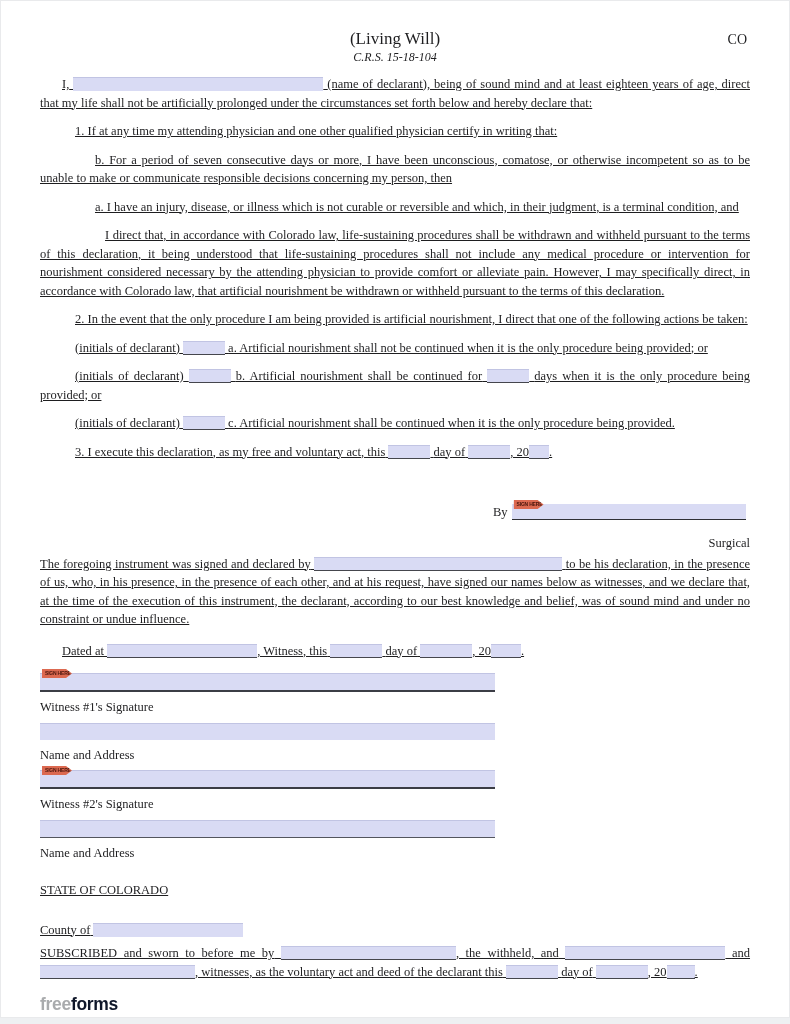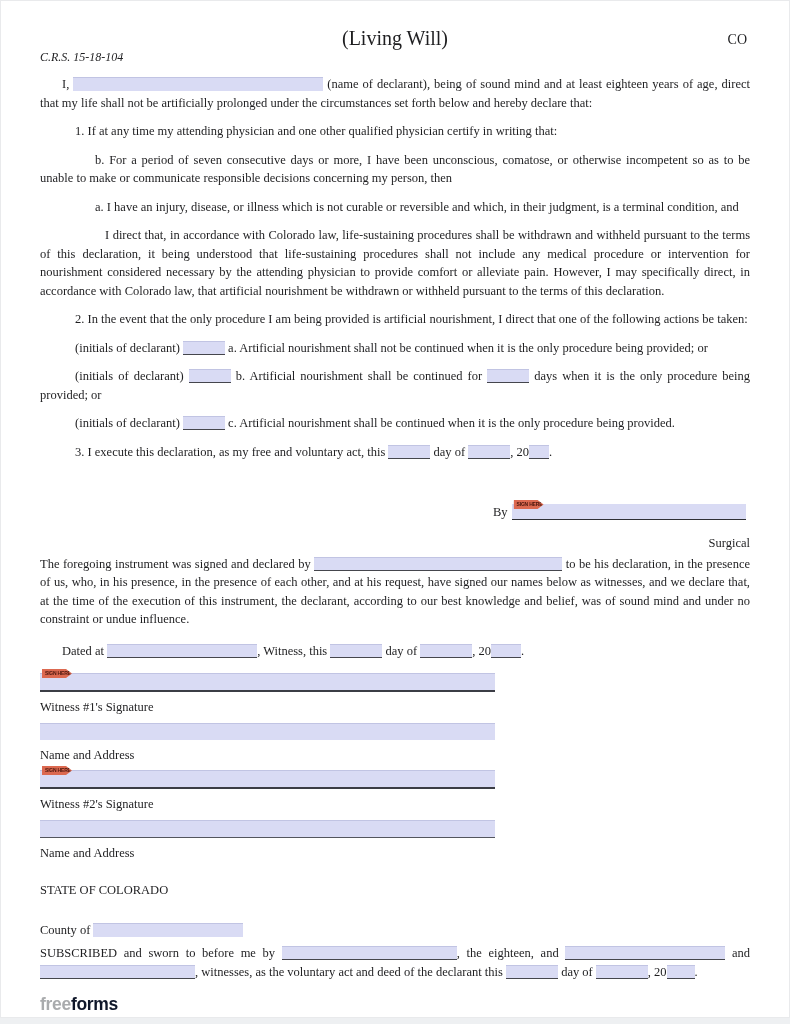--- a/index.html
+++ b/index.html
@@ -26,25 +26,25 @@
     margin:4px 0 0 0;
     text-align:center;
     font-size:19.5px;
     line-height:23px;
     font-weight:bold;
   }
   .co-tag{
     position:absolute;top:31px;right:43px;
     font-size:14px;
   }
-  .subtitle{ text-align:center;font-size:20px;line-height:19px;margin-top:3px; }
-  .statute{ text-align:left;font-style:italic;font-size:12px;line-height:15px;margin-top:2px; }
-
-  
-  p{ margin:10px 0 0 0; text-align:justify; }
+  .subtitle{ text-align:center;font-size:17px;line-height:19px;margin-top:3px; }
+  .statute{ text-align:center;font-style:italic;font-size:12px;line-height:15px;margin-top:2px; }
+
+  
+  p{ margin:10px 0 0 0; text-align:justify;text-decoration:underline; }
   .ind1{ text-indent:22px; }
   .ind2{ text-indent:35px; }
   .ind3{ text-indent:55px; }
   .ind4{ text-indent:65px; }
 
   
   .fld{
     display:inline-block;
     height:14px;
     background:#d9dbf4;
@@ -192,21 +192,21 @@
 
   <p class="state-head">STATE OF COLORADO</p>
 
   <p class="county-row">
     <span>County of</span>
     <span class="fld" style="width:150px"></span>
   </p>
 
   <p class="sub-para">
     <span>SUBSCRIBED and sworn to before me by</span>
-    <span class="fld u" style="width:175px"></span><span>, the eighteen, and</span>
+    <span class="fld u" style="width:175px"></span><span>, the withheld, and</span>
     <span class="fld u" style="width:160px"></span>
     <span>and</span>
     <span class="fld u" style="width:155px"></span><span>, witnesses, as the voluntary act and deed of the declarant this</span>
     <span class="fld u" style="width:52px"></span>
     <span>day of</span>
     <span class="fld u" style="width:52px"></span><span>, 20</span><span class="fld u" style="width:28px"></span><span>.</span>
   </p>
 
   <div class="brand"><span class="brand-light">free</span><span class="brand-bold">forms</span></div>
 

